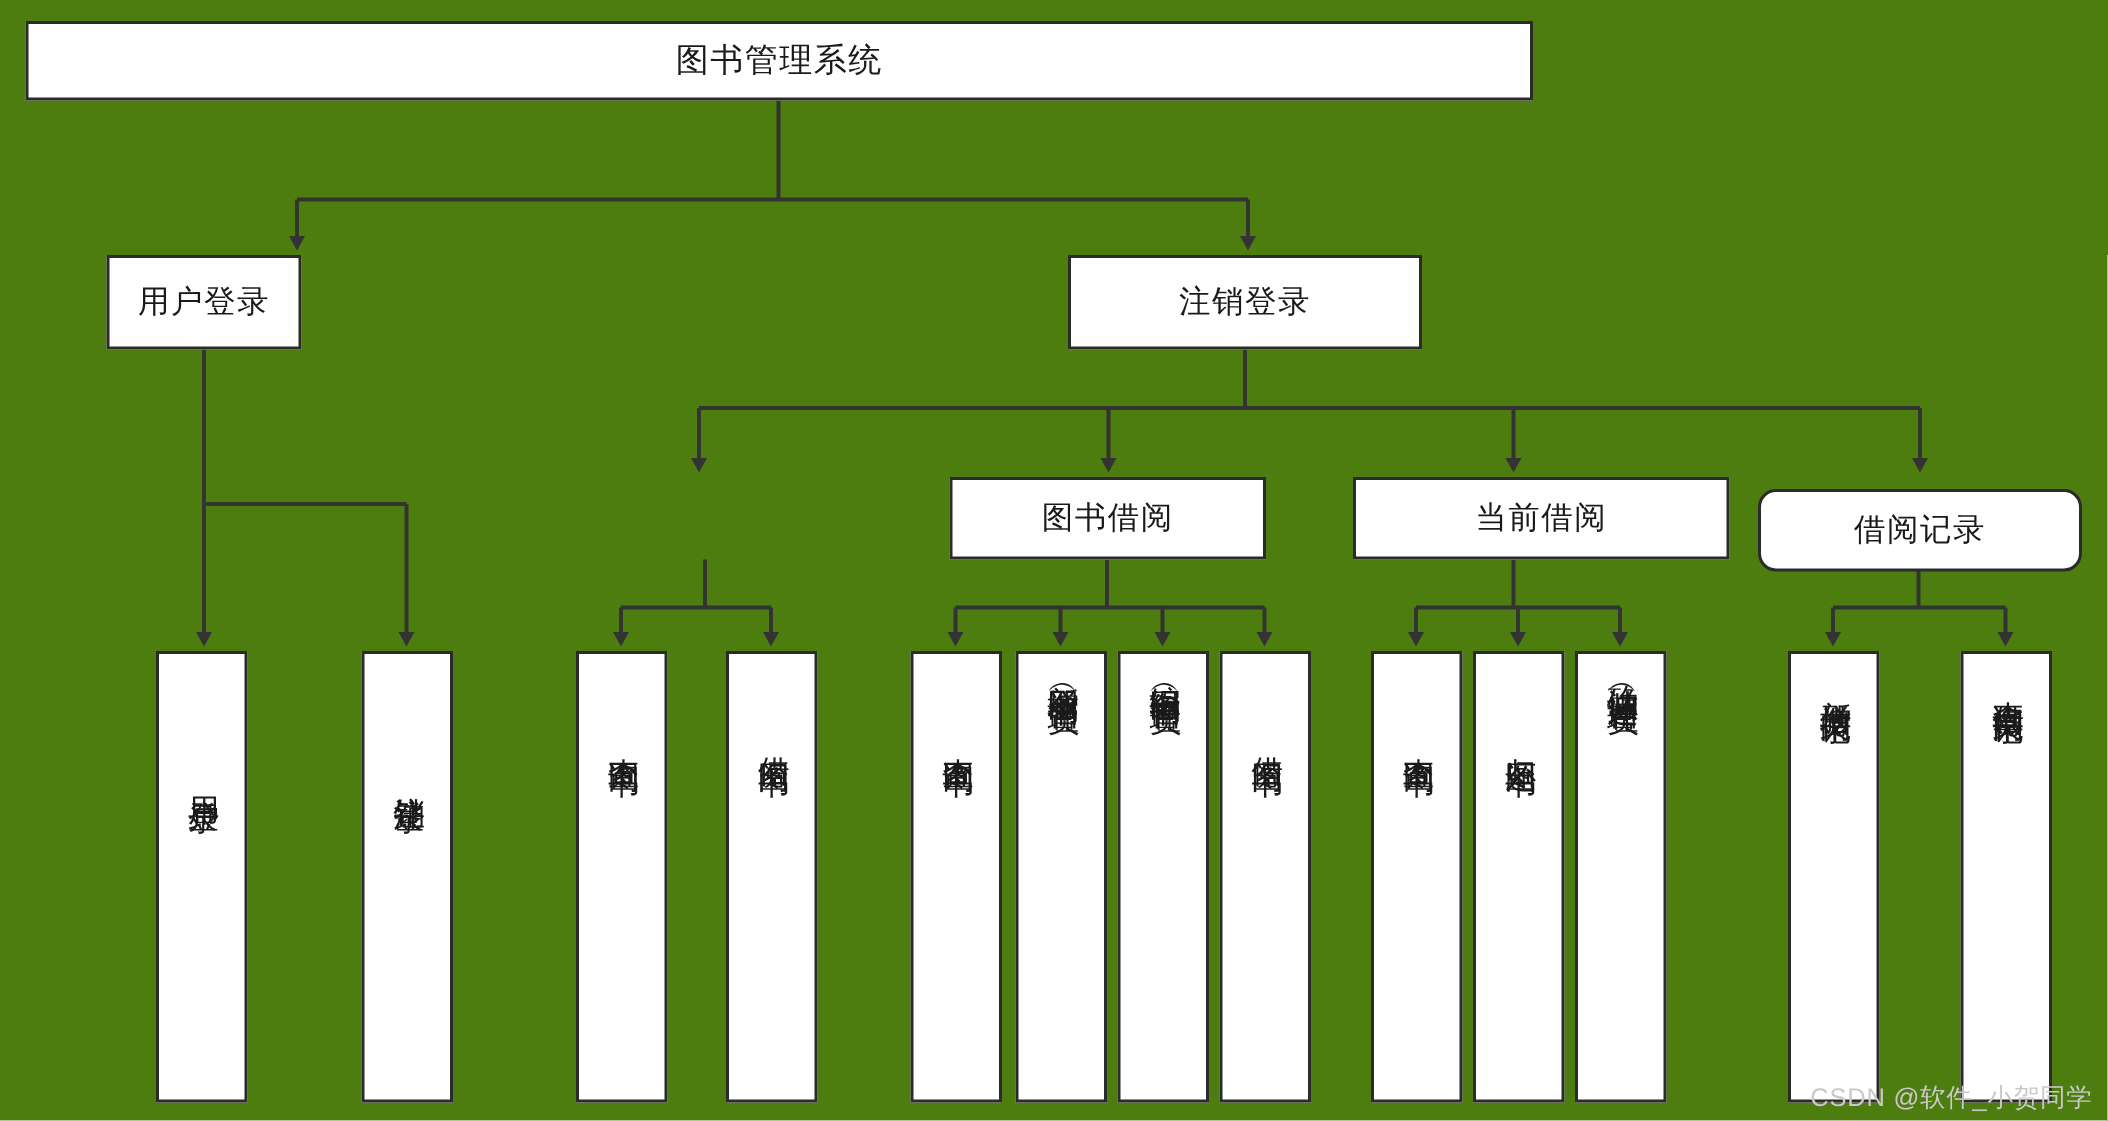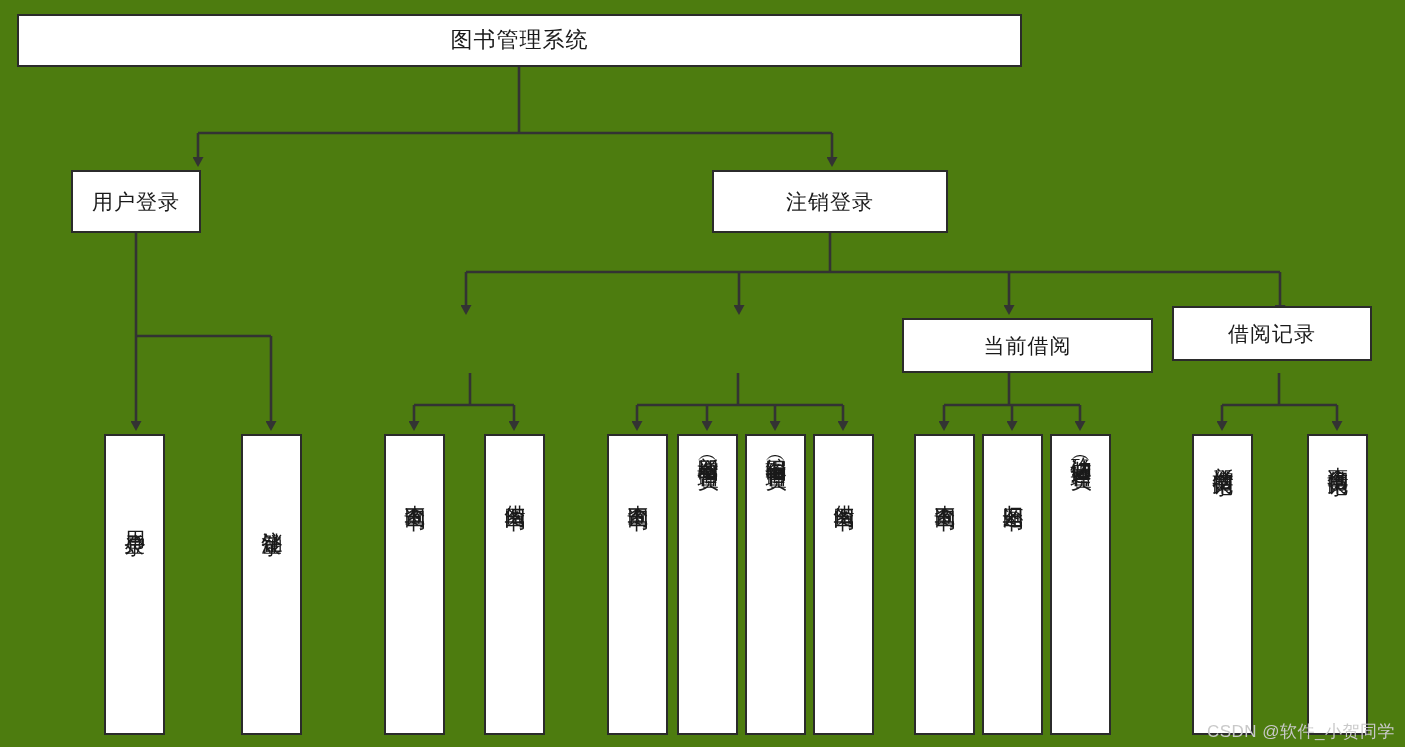--- a/index.html
+++ b/index.html
@@ -131,24 +131,27 @@
     <span>图书管理系统</span>
   </div>
 
   <div class="node h" style="left:71px; top:170px; width:130px; height:63px;">
     <span>用户登录</span>
   </div>
   <div class="node h" style="left:712px; top:170px; width:236px; height:63px;">
     <span>注销登录</span>
   </div>
 
+  <div class="node h" style="left:633px; top:318px; width:211px; height:55px;">
+    <span>图书借阅</span>
+  </div>
   <div class="node h" style="left:902px; top:318px; width:251px; height:55px;">
     <span>当前借阅</span>
   </div>
-  <div class="node h" style="left:1172px; top:306px; width:200px; height:55px;">
+  <div class="node h" style="left:1172px; top:326px; width:216px; height:55px;border-radius:12px;">
     <span>借阅记录</span>
   </div>
 
   <div class="leaf pad-lo" style="left:104px; top:434px; width:61px; height:301px;">
     <span class="vtext">用户登录</span>
   </div>
   <div class="leaf pad-lo" style="left:241px; top:434px; width:61px; height:301px;">
     <span class="vtext">注销登录</span>
   </div>
 

